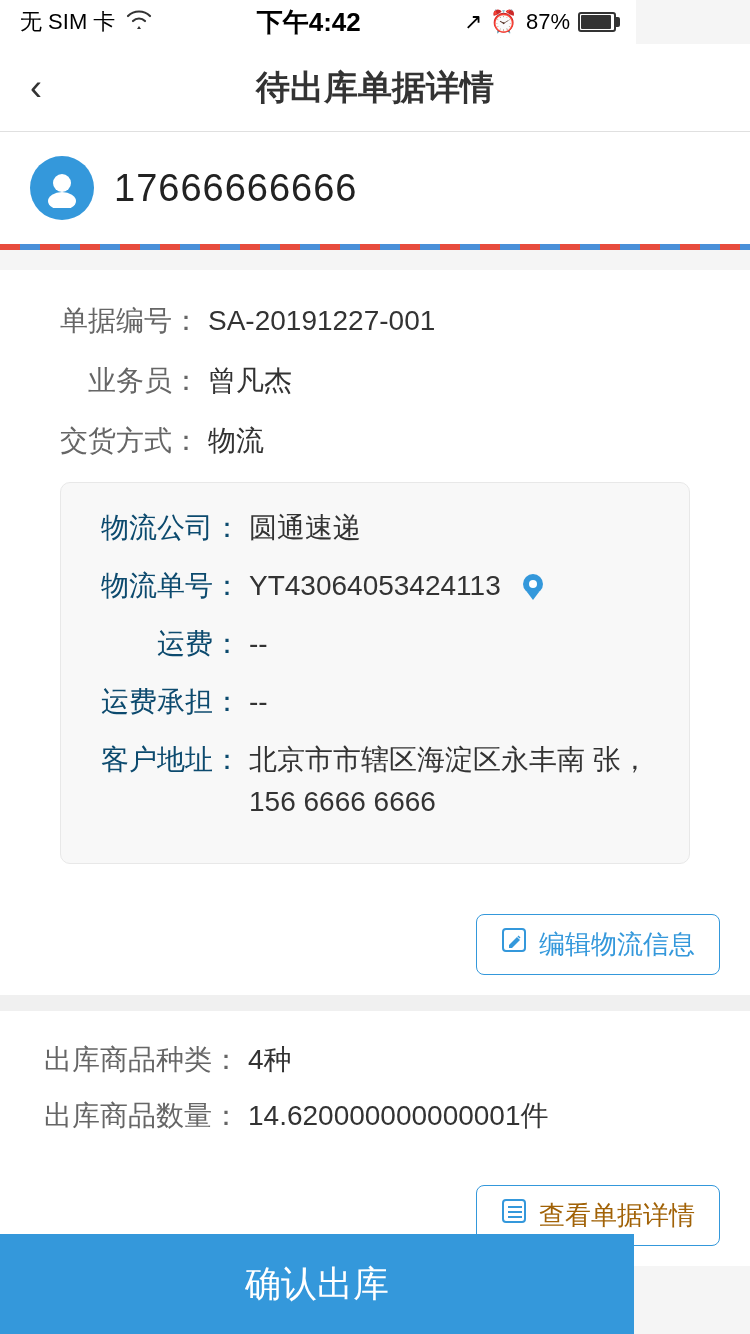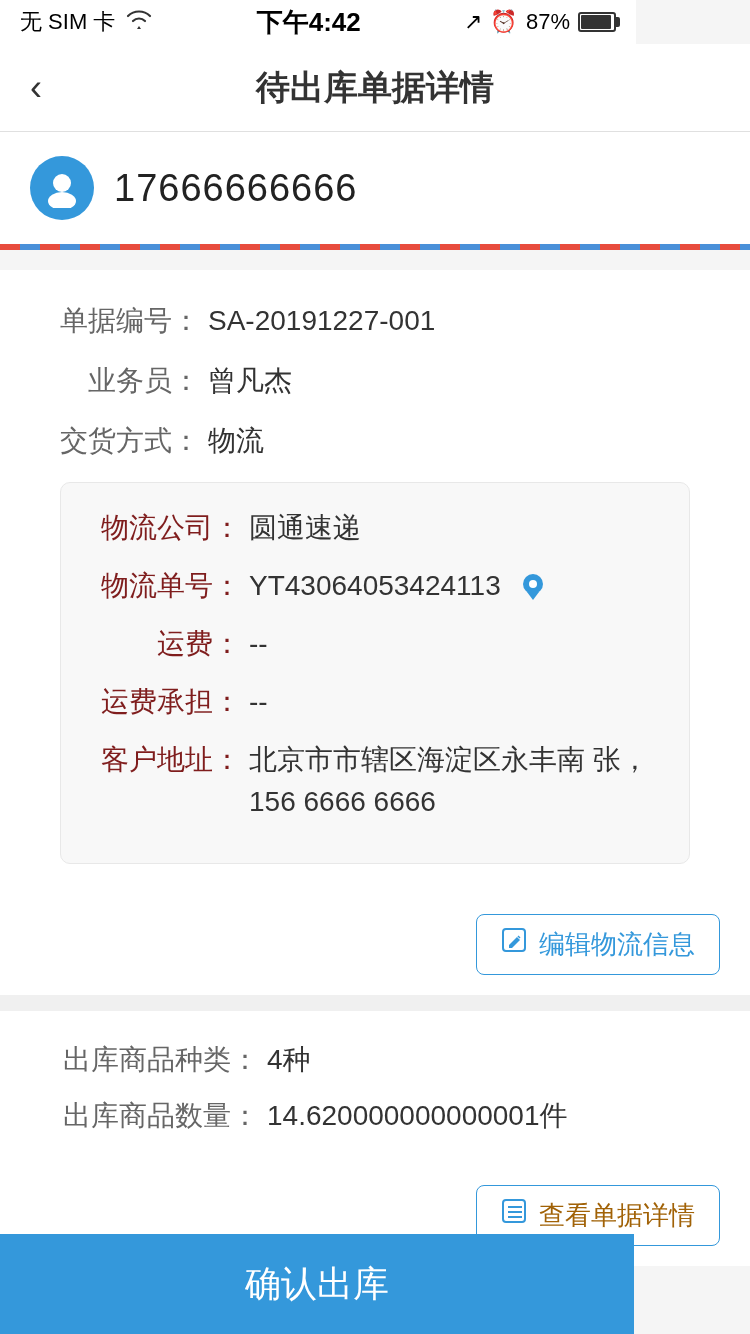--- a/index.html
+++ b/index.html
@@ -175,21 +175,21 @@
       display: flex;
       align-items: flex-start;
       margin-bottom: 16px;
       font-size: 28px;
       line-height: 1.5;
     }
     .logistics-row:last-child {
       margin-bottom: 16px;
     }
     .logistics-label {
-      color: #7f1d1d;
+      color: #0c4a6e;
       min-width: 160px;
       text-align: right;
       flex-shrink: 0;
     }
     .logistics-value {
       color: #333;
       flex: 1;
       margin-left: 8px;
       display: flex;
       align-items: center;
@@ -232,21 +232,20 @@
     
     .goods-section {
       background: #fff;
       padding: 30px 40px;
     }
     .goods-row {
       display: flex;
       align-items: center;
       margin-bottom: 18px;
       font-size: 28px;
-      margin-left: 19px;
     }
     .goods-row:last-child {
       margin-bottom: 0;
     }
     .goods-label {
       color: #666;
       min-width: 200px;
       text-align: right;
       flex-shrink: 0;
     }

